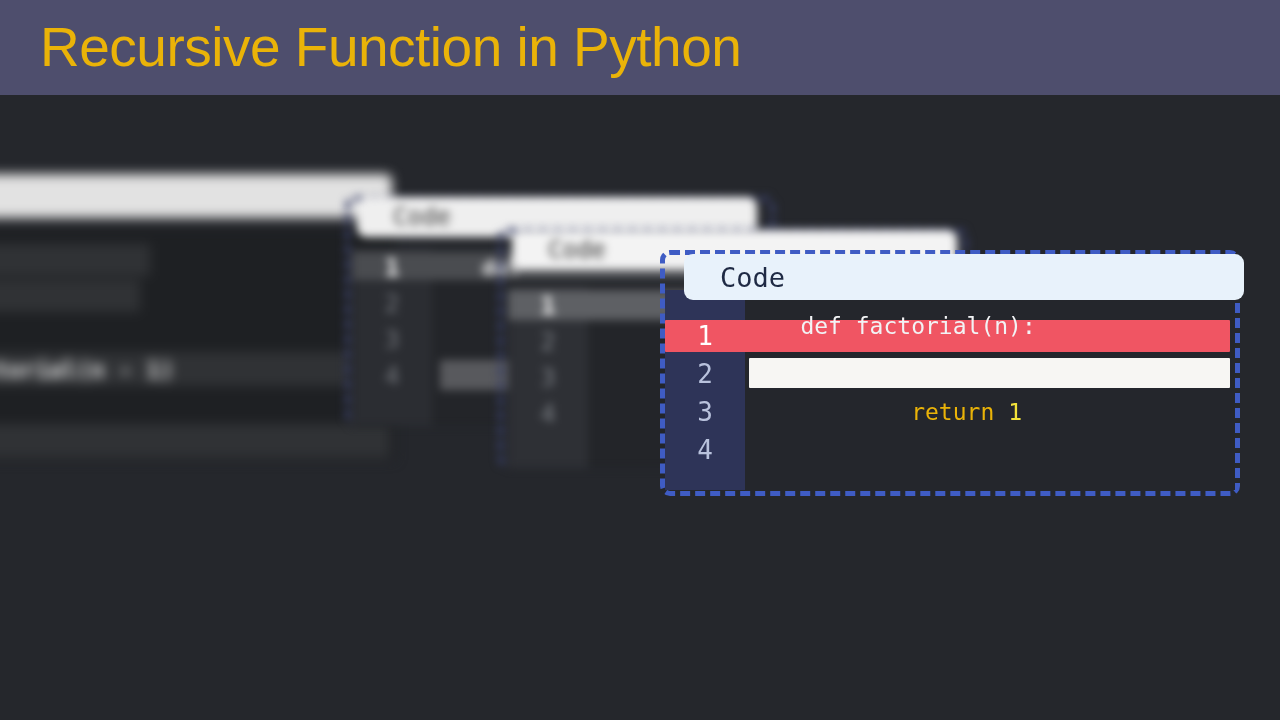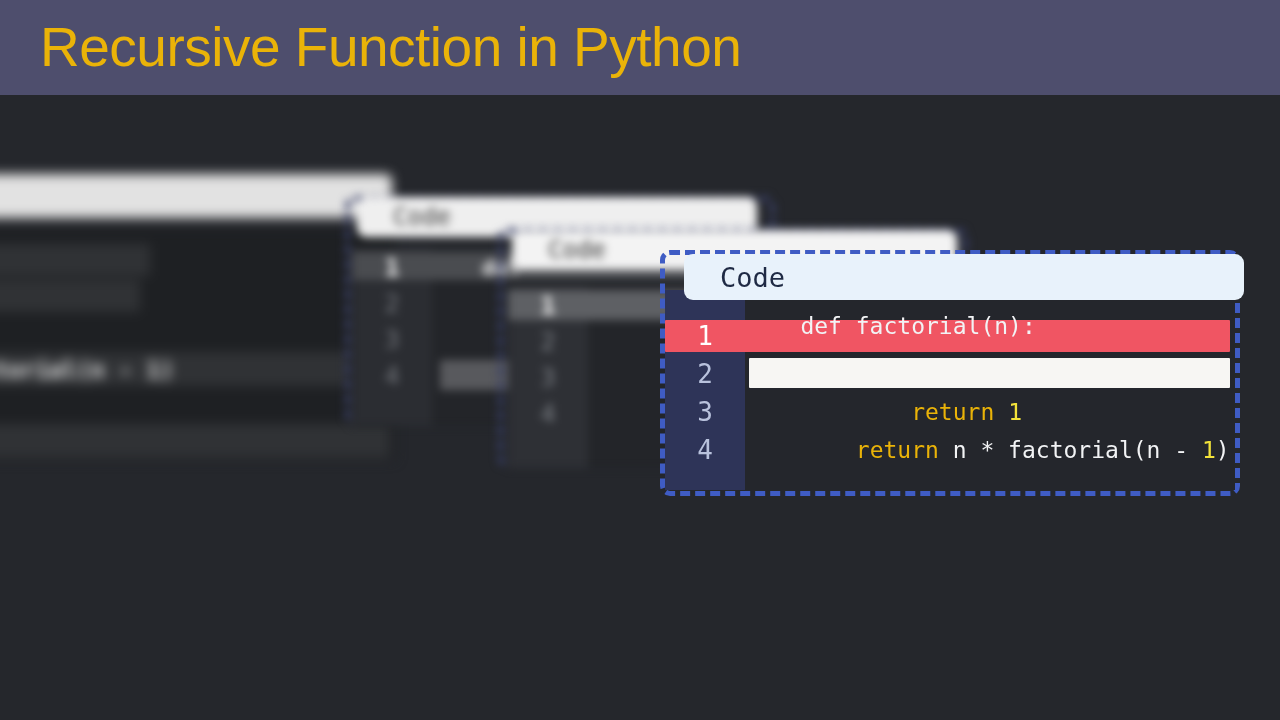--- a/index.html
+++ b/index.html
@@ -246,20 +246,19 @@
     <div class="hl-red" style="top:30px;"></div>
     <div class="hl-white" style="top:68px;"></div>
 
     <div class="ln active" style="top:27px;">1</div>
     <div class="ln" style="top:65px;">2</div>
     <div class="ln" style="top:103px;">3</div>
     <div class="ln" style="top:141px;">4</div>
 
     <div class="cl" style="top:17px;"><span class="tok-wht">    def factorial(n):</span></div>
     <div class="cl" style="top:103px;"><span class="tok-wht">            </span><span class="tok-kw">return</span><span class="tok-wht"> </span><span class="tok-yel">1</span></div>
-    <div class="cl" style="top:141px;"><span class="tok-wht">        </span><span class="tok-kw">return</span><span class="tok-wht"> n * factorial(n - </span><span class="tok-yel">1</span><span class="tok-wht">)</span></div>
   </div>
 
   <div class="hdr" id="front-hdr">
     <span>Code</span>
   </div>
 
 </div>
 
 </body></html>

